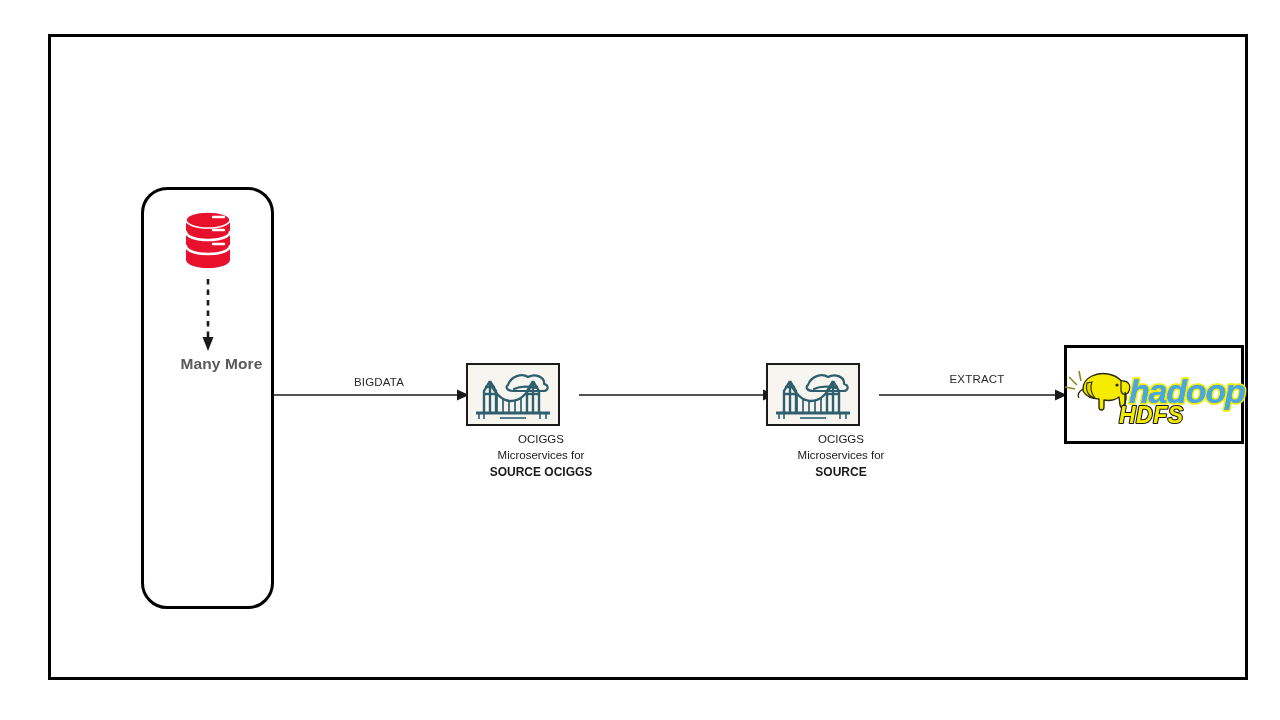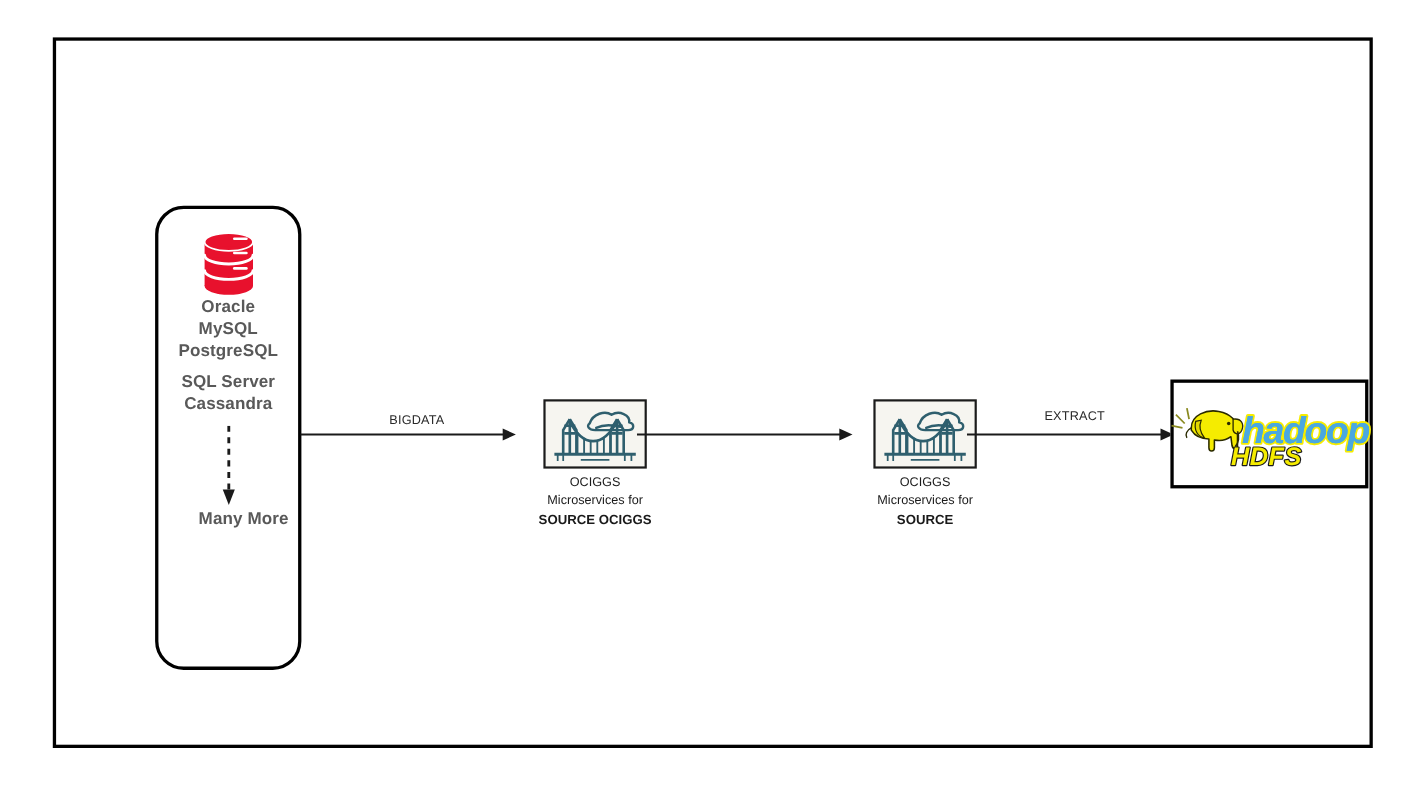--- a/index.html
+++ b/index.html
@@ -77,21 +77,20 @@
     letter-spacing: 0.1px;
     padding-left: 28px;
   }
 
   
   .ggs-node {
     position: absolute;
     width: 150px;
     display: flex;
     flex-direction: column;
-    align-items: center;
   }
   #ggs-source-capture-node { left: 415px; top: 326px; }
   #ggs-bigdata-node        { left: 715px; top: 326px; }
 
   .ggs-icon-box {
     width: 94px;
     height: 63px;
     border: 2px solid #1b1b1b;
     box-sizing: border-box;
     background: #f6f5f0;
@@ -175,27 +174,20 @@
         </g>
         <g stroke="#ffffff" stroke-width="2.4" stroke-linecap="round">
           <line x1="36" y1="9" x2="47" y2="9"></line>
           <line x1="36" y1="22" x2="47" y2="22"></line>
           <line x1="36" y1="36" x2="47" y2="36"></line>
         </g>
         <ellipse cx="31" cy="12" rx="22" ry="8" fill="none" stroke="#ffffff" stroke-width="1.6"></ellipse>
       </svg>
     </span>
 
-    <ul class="db-list">
-      <li>Oracle</li>
-      <li>MySQL</li>
-      <li>PostgreSQL</li>
-      <li class="gap-above">SQL Server</li>
-      <li>Cassandra</li>
-    </ul>
 
     <span id="db-many-more-arrow">
       <svg viewBox="0 0 16 74" width="16" height="74" aria-hidden="true">
         <line x1="8" y1="0" x2="8" y2="59" stroke="#1a1a1a" stroke-width="2.6" stroke-dasharray="5.5 5"></line>
         <polygon points="8,72 2.5,58 13.5,58" fill="#1a1a1a"></polygon>
       </svg>
     </span>
 
     <div id="db-many-more-label">Many More</div>
   </div>

